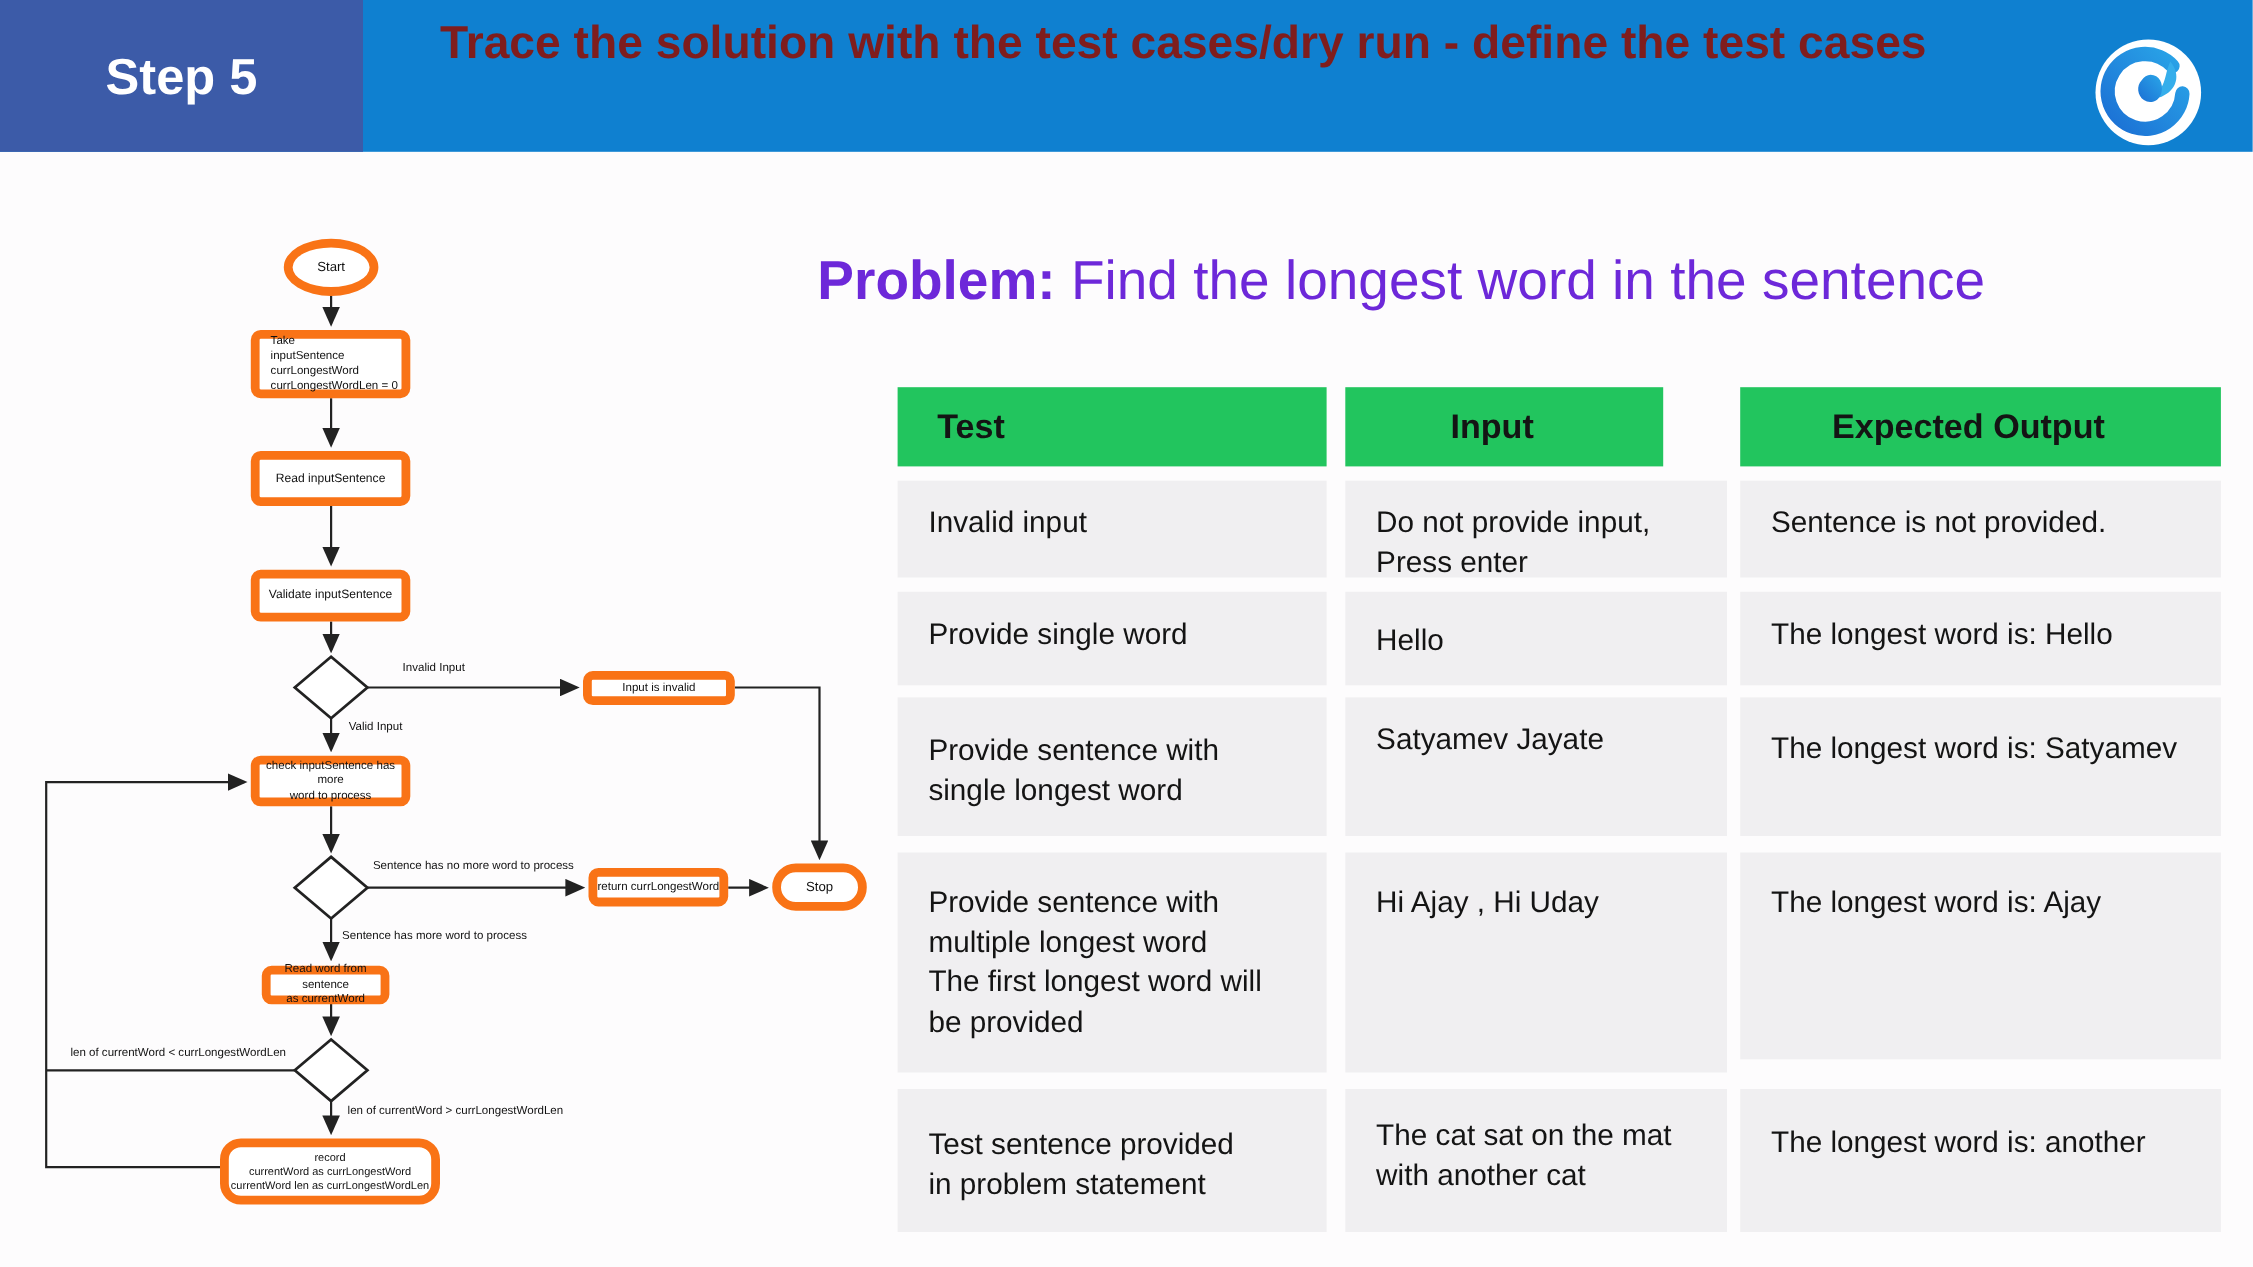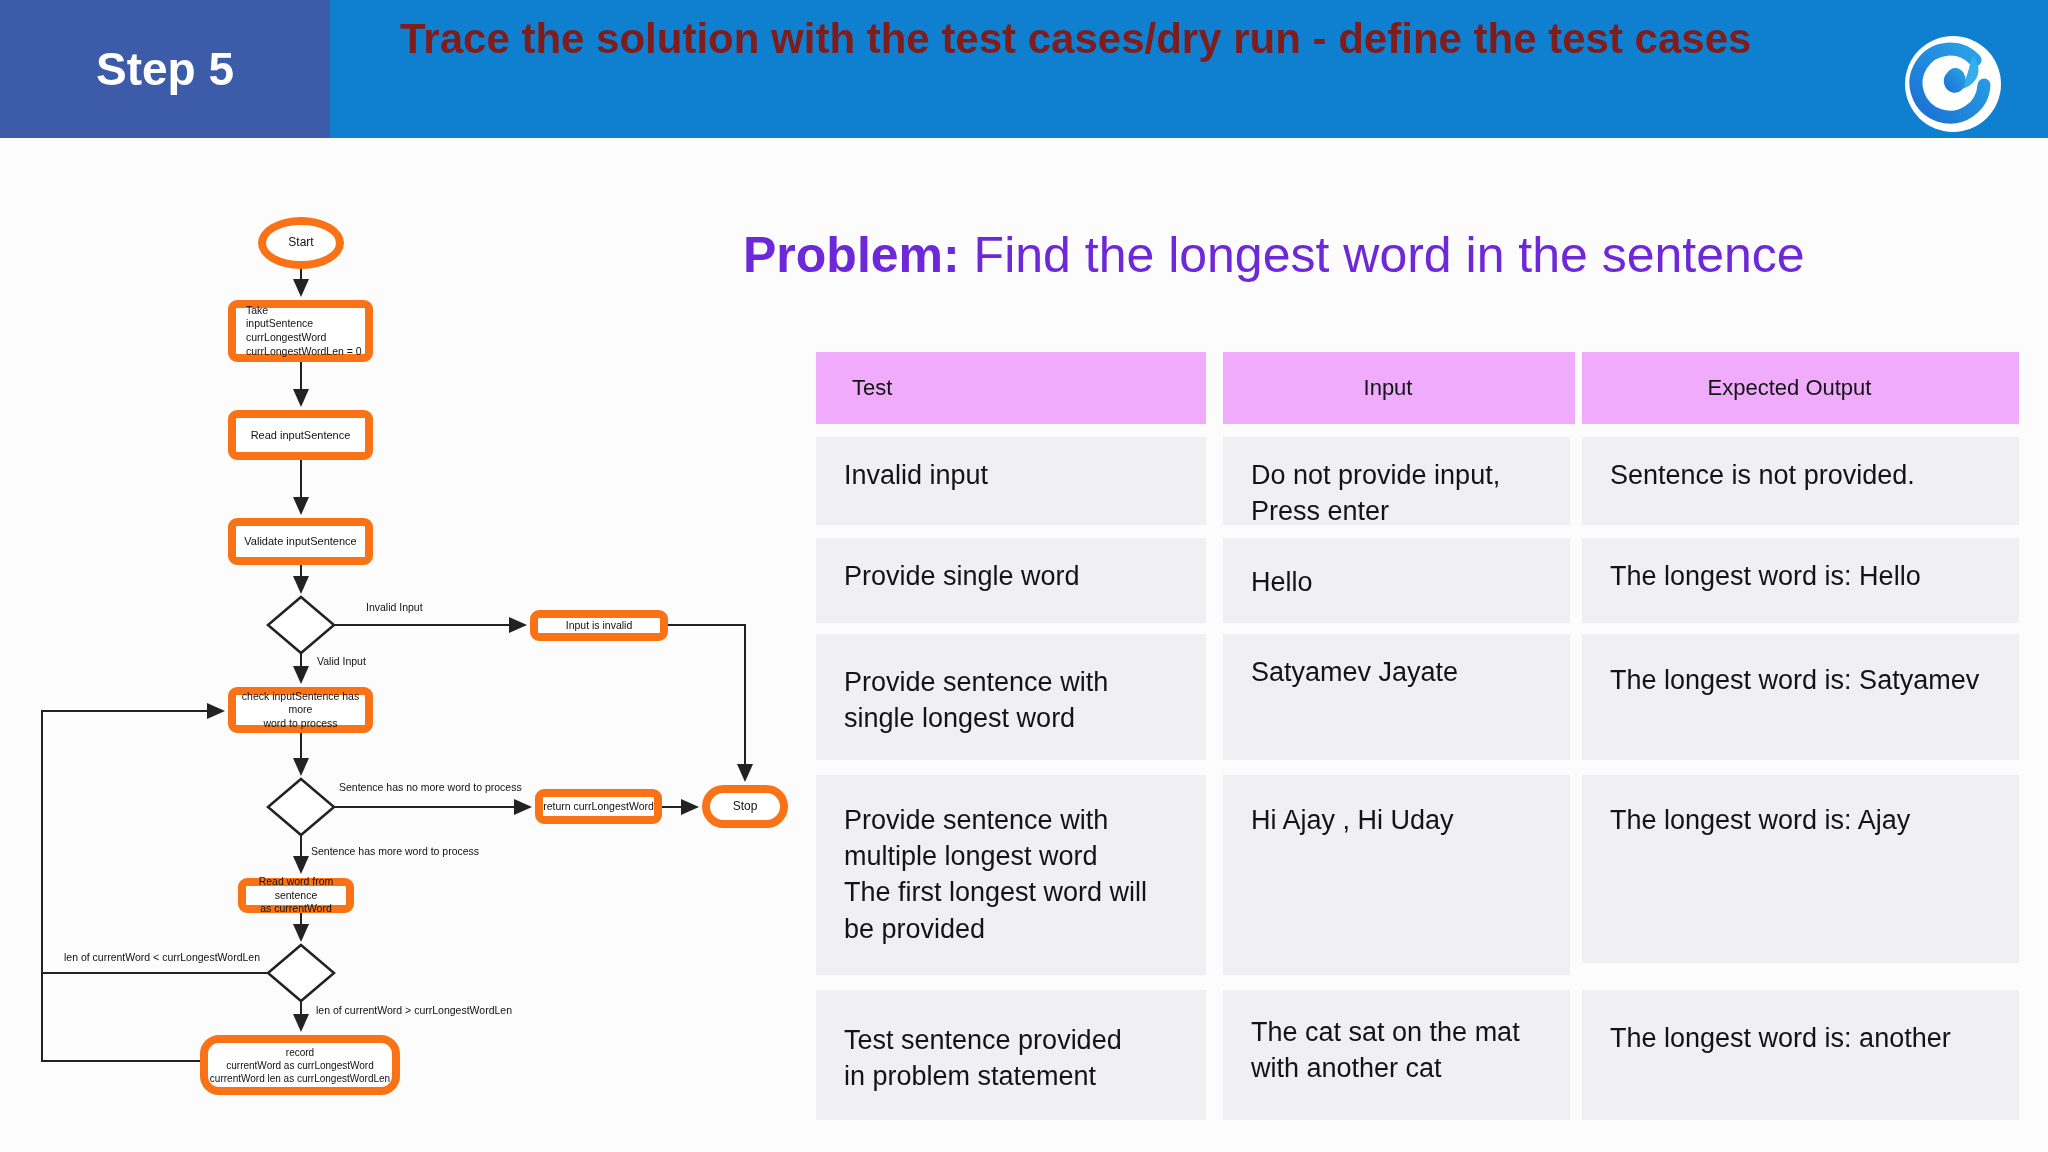--- a/index.html
+++ b/index.html
@@ -25,21 +25,21 @@
     white-space:nowrap;
   }
   .problem .lbl{font-weight:bold;}
   
   .tcell{
     position:absolute;background:#f0eff1;color:#141414;
     font-size:27px;line-height:1.34;white-space:pre-line;
     padding:20px 22px 0 28px;box-sizing:border-box;
   }
   .thead{
-    background:#f0abfc;font-size:22px;font-weight:normal;
+    background:#22c55e;font-size:31px;font-weight:bold;
     display:flex;align-items:center;padding-top:0;
   }
   .thead.center{justify-content:center;padding-left:0;}
   
   .flow-svg{position:absolute;left:0;top:0;}
   .fnode{
     position:absolute;border:8px solid #f97316;border-radius:9px;background:#fff;
     display:flex;align-items:center;justify-content:center;text-align:center;
     font-size:11px;line-height:1.3;color:#111;white-space:pre-line;
     box-sizing:border-box;
@@ -126,21 +126,21 @@
 currentWord len as currLongestWordLen</div>
 
 <div class="flabel" style="left:366px;top:601px;">Invalid Input</div>
 <div class="flabel" style="left:317px;top:655px;">Valid Input</div>
 <div class="flabel" style="left:339px;top:781px;">Sentence has no more word to process</div>
 <div class="flabel" style="left:311px;top:845px;">Sentence has more word to process</div>
 <div class="flabel" style="left:64px;top:951px;">len of currentWord &lt; currLongestWordLen</div>
 <div class="flabel" style="left:316px;top:1004px;">len of currentWord &gt; currLongestWordLen</div>
 
 <div class="tcell thead" style="left:816px;top:352px;width:390px;height:72px;padding-left:36px;">Test</div>
-<div class="tcell thead center" style="left:1223px;top:352px;width:352px;height:72px;">Input</div>
+<div class="tcell thead center" style="left:1223px;top:352px;width:289px;height:72px;">Input</div>
 <div class="tcell thead center" style="left:1582px;top:352px;width:437px;height:72px;">Expected Output</div>
 
 <div class="tcell" style="left:816px;top:437px;width:390px;height:88px;">Invalid input</div>
 <div class="tcell" style="left:1223px;top:437px;width:347px;height:88px;">Do not provide input,
 Press enter</div>
 <div class="tcell" style="left:1582px;top:437px;width:437px;height:88px;">Sentence is not provided.</div>
 
 <div class="tcell" style="left:816px;top:538px;width:390px;height:85px;">Provide single word</div>
 <div class="tcell" style="left:1223px;top:538px;width:347px;height:85px;padding-top:26px;">Hello</div>
 <div class="tcell" style="left:1582px;top:538px;width:437px;height:85px;">The longest word is: Hello</div>

